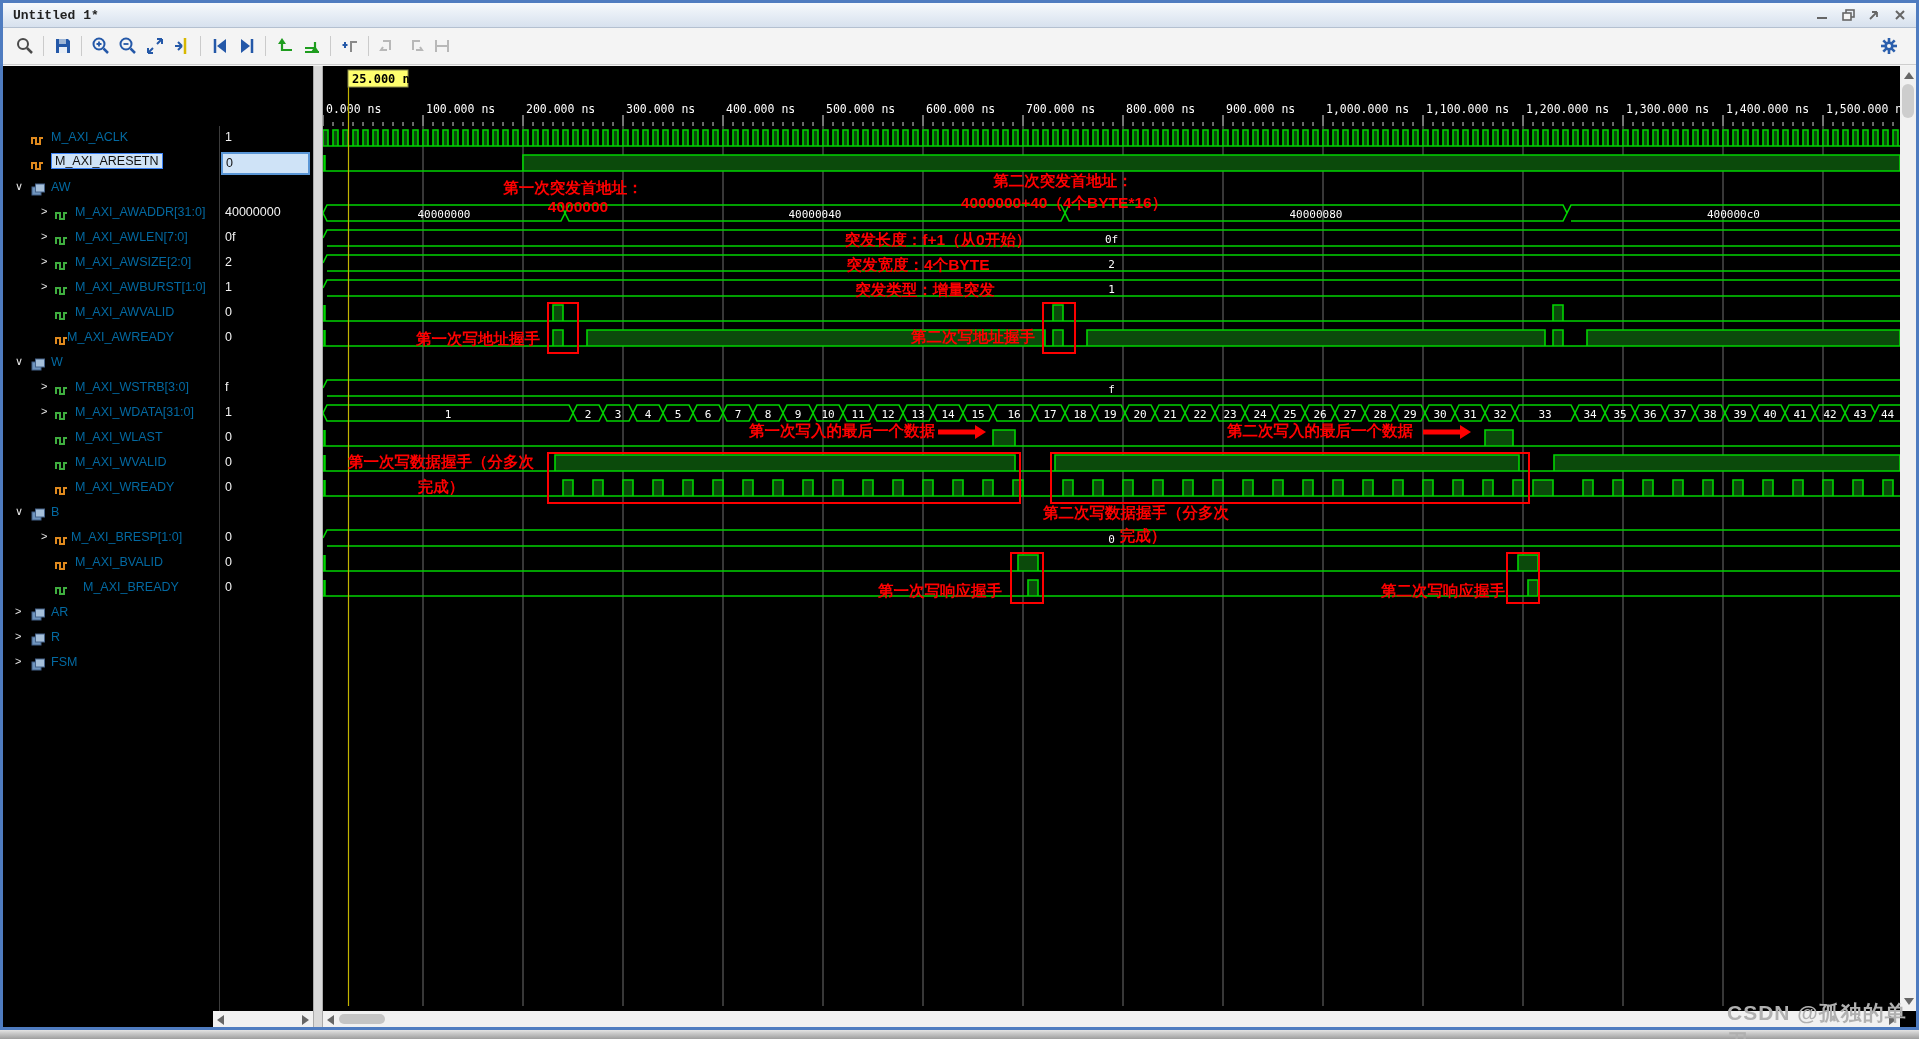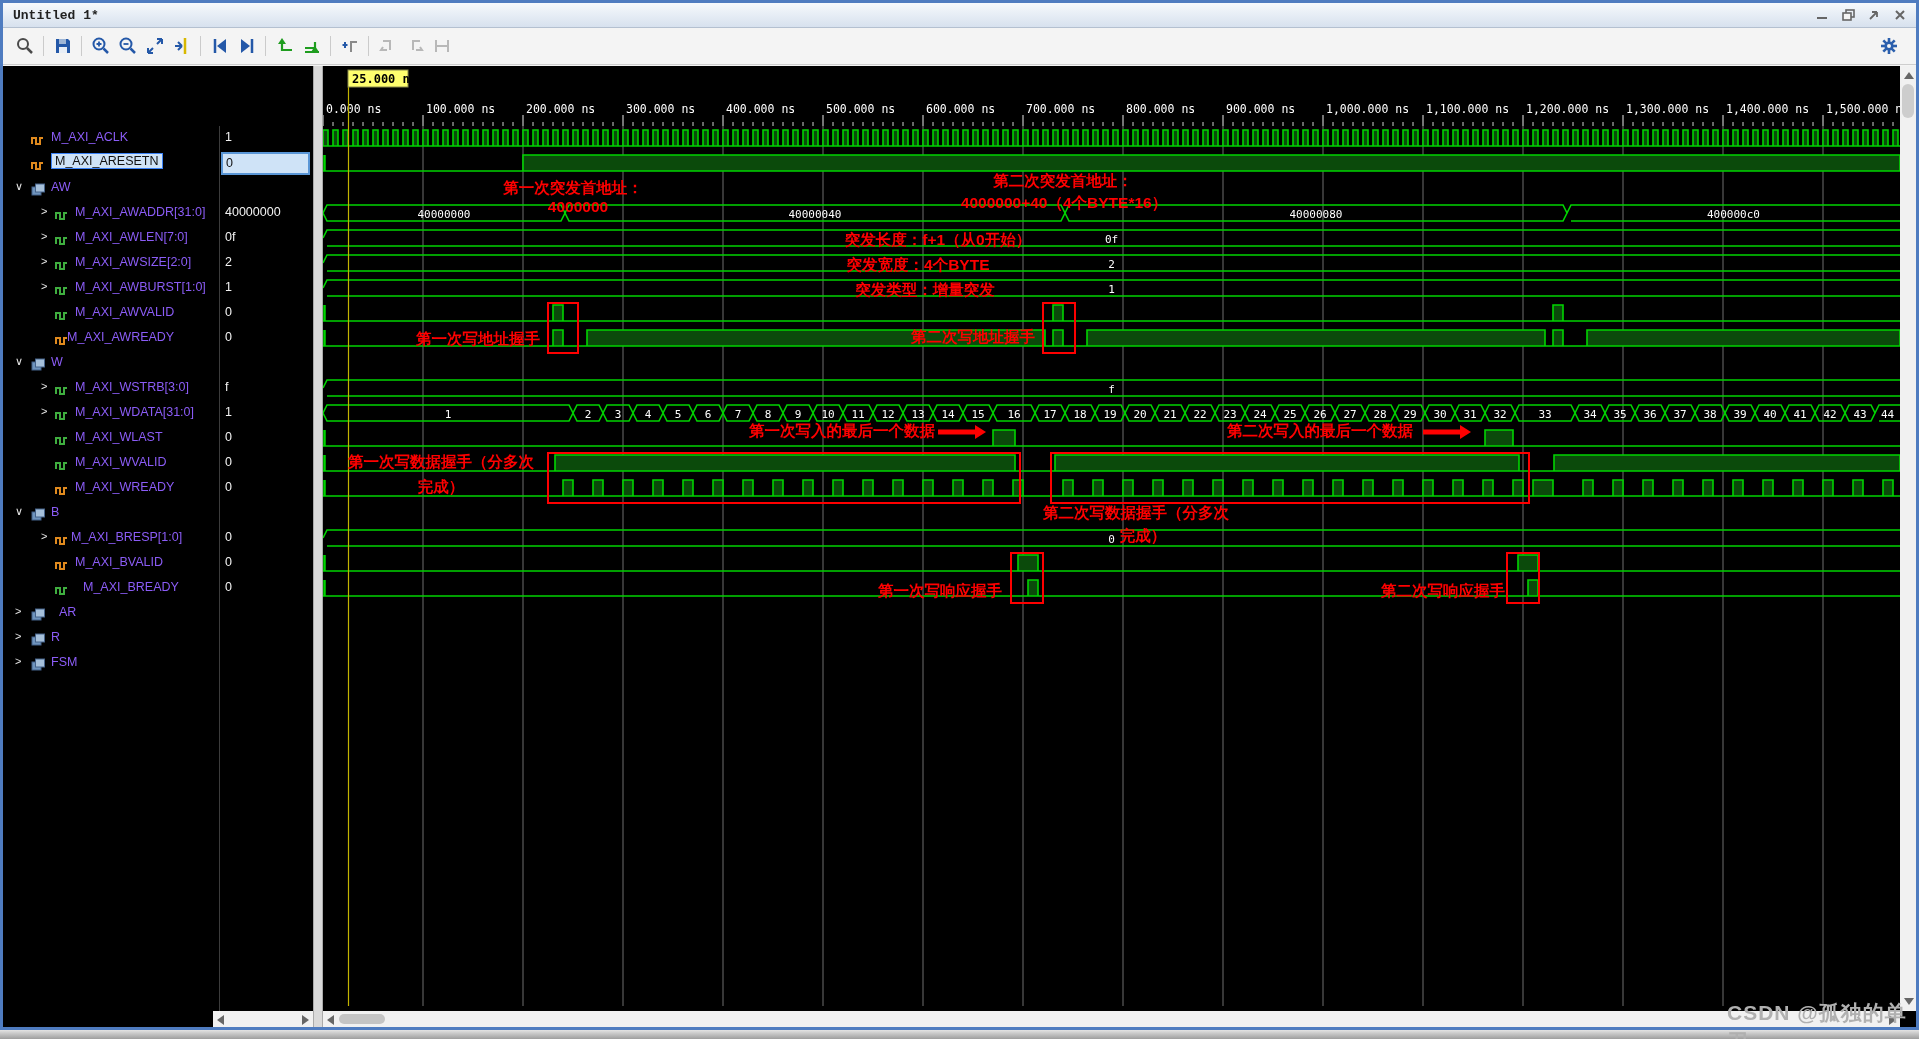--- a/index.html
+++ b/index.html
@@ -22,21 +22,21 @@
   
   .main{position:absolute;left:0;top:63px;width:1913px;height:961px;background:#000;}
   .left-panel{position:absolute;left:0;top:0;width:310px;height:100%;background:#000;}
   .headers{position:absolute;left:0;top:33px;width:310px;height:27px;
     background:linear-gradient(#f2f4f7,#d6dbe3);border-top:1px solid #aab;border-bottom:1px solid #98a0ab;}
   .headers .h{position:absolute;top:5px;font-size:13px;font-weight:bold;color:#1f1f1f;}
   .h-name{left:18px;} .h-value{left:227px;}
   .hdr-div{position:absolute;left:214px;top:0;width:1px;height:27px;background:#a8b0ba;}
   .rows{position:absolute;left:0;top:60px;width:310px;}
   .row{position:relative;height:25px;}
-  .row .nm{position:absolute;top:4px;font-size:12.5px;color:#8b5cf6;white-space:nowrap;}
+  .row .nm{position:absolute;top:4px;font-size:12.5px;color:#0369a1;white-space:nowrap;}
   .row .val{position:absolute;left:222px;top:4px;font-size:12.5px;color:#f2f2f2;white-space:nowrap;}
   .caret{position:absolute;top:4px;font-size:11px;color:#e8e8e8;}
   .ic{position:absolute;top:6px;}
   .sel .nm{background:#cfe3f7;color:#111;border:1px solid #3b82f6;padding:0 3px;margin-top:-2px;}
   .selval{position:absolute;left:218px;top:1px;right:3px;bottom:1px;background:#cfe3f7;
     border:2px solid #5a96d6;box-sizing:border-box;}
   .selval span{position:absolute;left:3px;top:2px;font-size:12.5px;color:#111;}
   .col-div{position:absolute;left:216px;top:60px;width:1px;height:889px;background:#3c3c3c;}
   .splitter{position:absolute;left:310px;top:0;width:10px;height:100%;background:#d9d9d9;border-left:1px solid #aaa;border-right:1px solid #aaa;box-sizing:border-box;}
   .wave-wrap{position:absolute;left:320px;top:0;width:1593px;height:961px;background:#000;}
@@ -345,21 +345,21 @@
               </svg></span>
             <span class="nm" style="left:80px">M_AXI_BREADY</span>
             <span class="val">0</span>
           </div>
           <div class="row">
             <span class="caret" style="left:12px">&gt;</span>
             <span class="ic" style="left:28px"><svg width="15" height="13">
                 <rect x="1" y="4" width="9" height="8" fill="#6f94bd" stroke="#45628a"></rect>
                 <rect x="4.5" y="1" width="9" height="8" fill="#a6c0da" stroke="#45628a"></rect>
               </svg></span>
-            <span class="nm" style="left:56px">AR</span>
+            <span class="nm" style="left:48px">AR</span>
           </div>
           <div class="row">
             <span class="caret" style="left:12px">&gt;</span>
             <span class="ic" style="left:28px"><svg width="15" height="13">
                 <rect x="1" y="4" width="9" height="8" fill="#6f94bd" stroke="#45628a"></rect>
                 <rect x="4.5" y="1" width="9" height="8" fill="#a6c0da" stroke="#45628a"></rect>
               </svg></span>
             <span class="nm" style="left:48px">R</span>
           </div>
           <div class="row">

